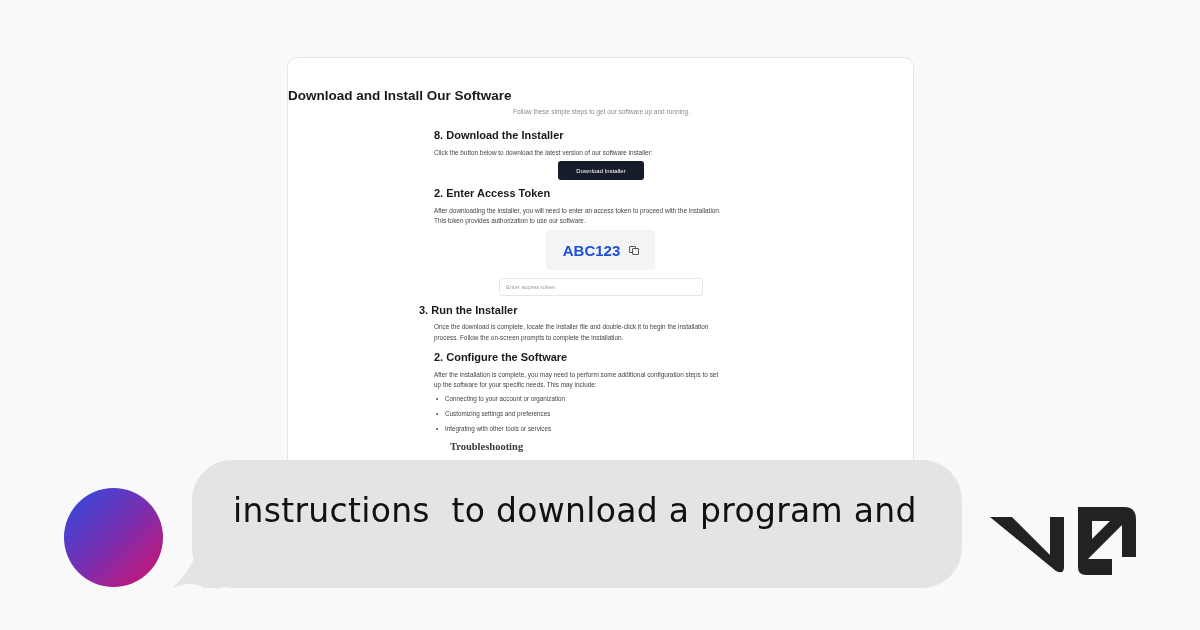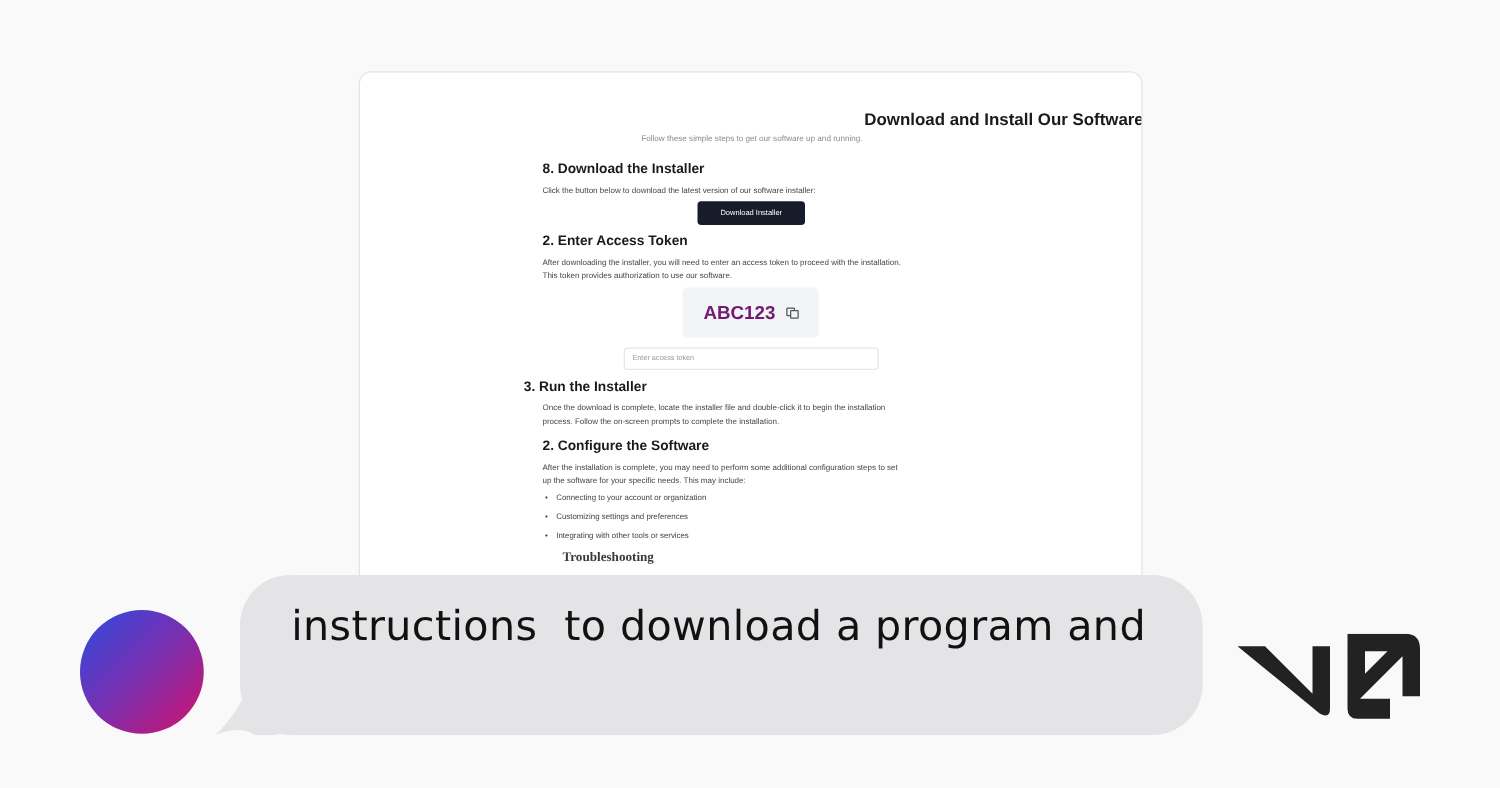--- a/index.html
+++ b/index.html
@@ -3,38 +3,38 @@
   <meta charset="utf-8">
   <style>
     * { box-sizing: border-box; margin: 0; padding: 0; }
     html, body { width: 1200px; height: 630px; overflow: hidden; }
     body { background: #f9f9f9; position: relative; font-family: "Liberation Sans", sans-serif; color: #111; }
 
     .card {
       position: absolute; left: 287px; top: 57px; width: 627px; height: 420px;
       background: #ffffff; border: 1px solid #e4e4e4; border-radius: 10px; overflow: hidden;
     }
-    .page-title { position: absolute; left: 0; width: 627px; top: 30px; text-align: right; font-weight: bold; font-size: 13.5px; color: #1a1a1a; }
+    .page-title { position: absolute; left: 0; width: 627px; top: 30px; text-align: left; font-weight: bold; font-size: 13.5px; color: #1a1a1a; }
     .page-subtitle { position: absolute; left: 0; width: 627px; top: 50px; text-align: center; font-size: 6.5px; color: #8a8a8a; }
 
     .h2 { position: absolute; font-weight: bold; font-size: 11px; color: #1a1a1a; white-space: nowrap; }
     .p { position: absolute; font-size: 6.4px; color: #444; line-height: 10.5px; white-space: nowrap; }
 
     .dl-btn {
       position: absolute; left: 270px; top: 103px; width: 86px; height: 19px;
       background: #171c2b; color: #fff; border: none; border-radius: 3px;
       font-size: 6px; font-family: "Liberation Sans", sans-serif;
       display: flex; align-items: center; justify-content: center;
     }
     .token-box {
       position: absolute; left: 258px; top: 172px; width: 109px; height: 40px;
       background: #f3f4f6; border-radius: 4px;
       display: flex; align-items: center; justify-content: center; gap: 9px;
     }
-    .token-value { font-weight: bold; font-size: 15px; color: #701a75; }
+    .token-value { font-weight: bold; font-size: 15px; color: #1d4ed8; }
     .copy-icon { width: 9px; height: 9px; position: relative; }
     .copy-icon::before, .copy-icon::after {
       content: ""; position: absolute; width: 5px; height: 5px; border: 1px solid #555; border-radius: 1px; background: #f3f4f6;
     }
     .copy-icon::before { left: 0; top: 0; }
     .copy-icon::after { left: 2.5px; top: 2.5px; }
 
     .token-input {
       position: absolute; left: 211px; top: 220px; width: 204px; height: 18px;
       border: 1px solid #e6e6e6; border-radius: 3px; background: #fff;
@@ -56,21 +56,21 @@
     .bubble {
       position: absolute; left: 192px; top: 460px; width: 770px; height: 128px;
       background: #e4e4e6; border-radius: 40px;
     }
     .bubble-tail {
       position: absolute; left: 172px; top: 540px; width: 50px; height: 48px;
       background: #e4e4e6;
       clip-path: path("M 30 0 L 50 0 L 50 48 L 32 48 Q 20 40 0 48 Q 20 30 30 0 Z");
     }
     .bubble-text {
-      position: absolute; left: 233px; top: 474px; width: 720px;
+      position: absolute; left: 233px; top: 484px; width: 720px;
       font-size: 33px; line-height: 53px; color: #111; font-family: "DejaVu Sans", sans-serif; letter-spacing: 0.3px;
     }
     .logo { position: absolute; left: 990px; top: 507px; width: 146px; height: 70px; }
   </style>
 </head>
 <body>
 
 <div class="card">
   <div class="page-title">Download and Install Our Software</div>
   <div class="page-subtitle">Follow these simple steps to get our software up and running.</div>

